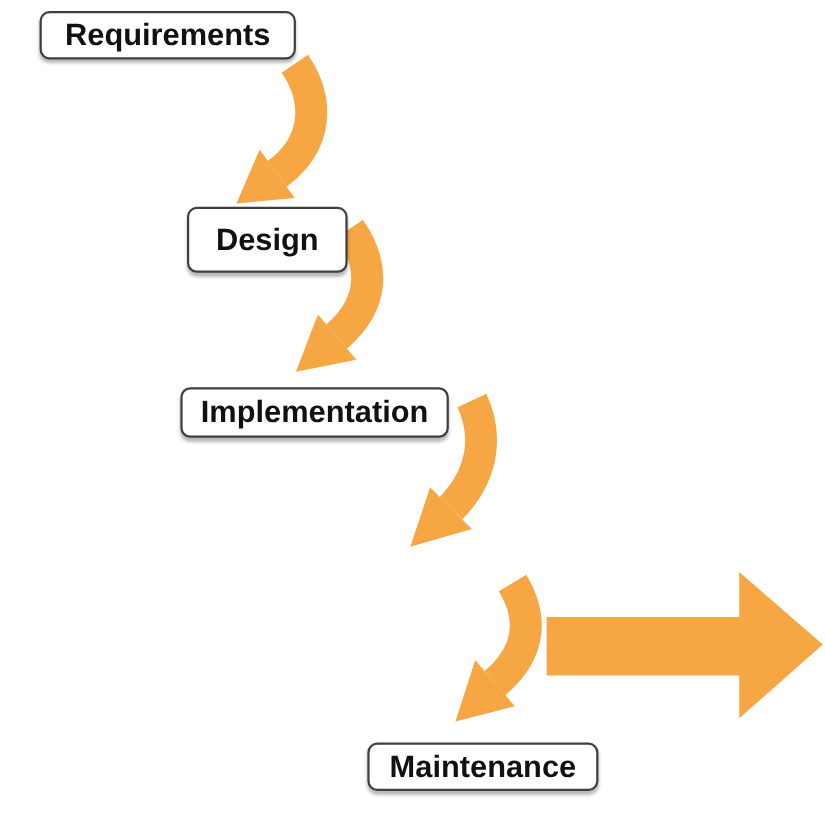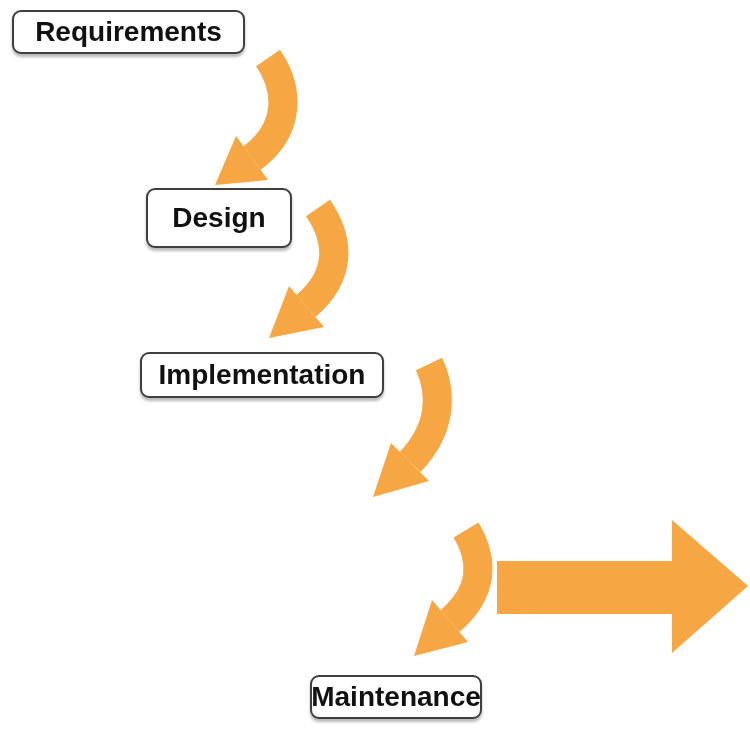--- a/index.html
+++ b/index.html
@@ -40,26 +40,27 @@
     align-items: center;
     justify-content: center;
     background: var(--box-fill);
     border: 2px solid var(--box-border);
     border-radius: 9px;
     box-shadow: 0 3px 3px rgba(0,0,0,0.28);
     color: var(--stage-text);
     font-size: 28px;
     font-weight: bold;
     white-space: nowrap;
+    margin-left: 24px;
   }
   .box-requirements   { left: 12px;  top: 10px;  width: 233px; height: 44px; }
   .box-design         { left: 146px; top: 188px; width: 146px; height: 60px; }
   .box-implementation { left: 140px; top: 352px; width: 244px; height: 46px; }
   .box-testing        { left: 300px; top: 508px; width: 138px; height: 45px; }
-  .box-maintenance    { left: 310px; top: 675px; width: 172px; height: 44px; }
+  .box-maintenance    { left: 310px; top: 675px; width: 210px; height: 44px; }
   .final-label {
     position: absolute;
     left: 506px; top: 561px;
     width: 230px; height: 53px;
     display: flex;
     align-items: center;
     justify-content: center;
     color: var(--final-label);
     font-size: 30px;
     font-weight: bold;

